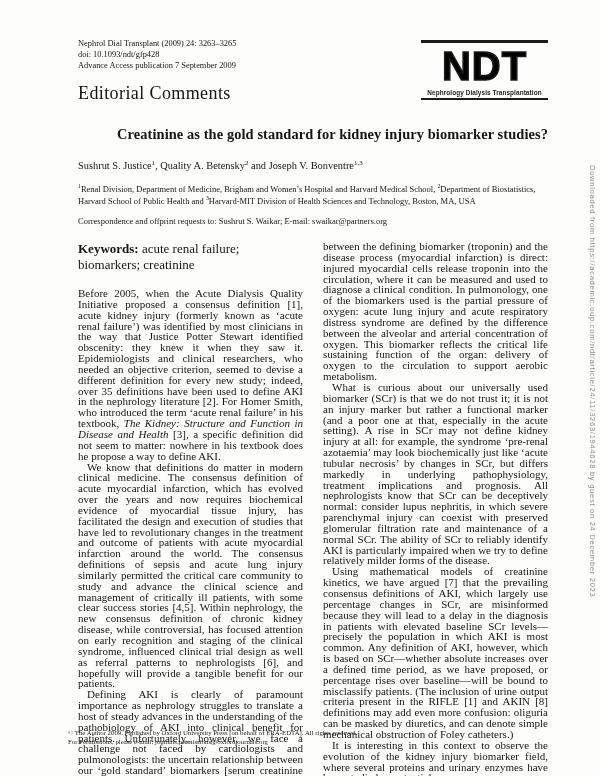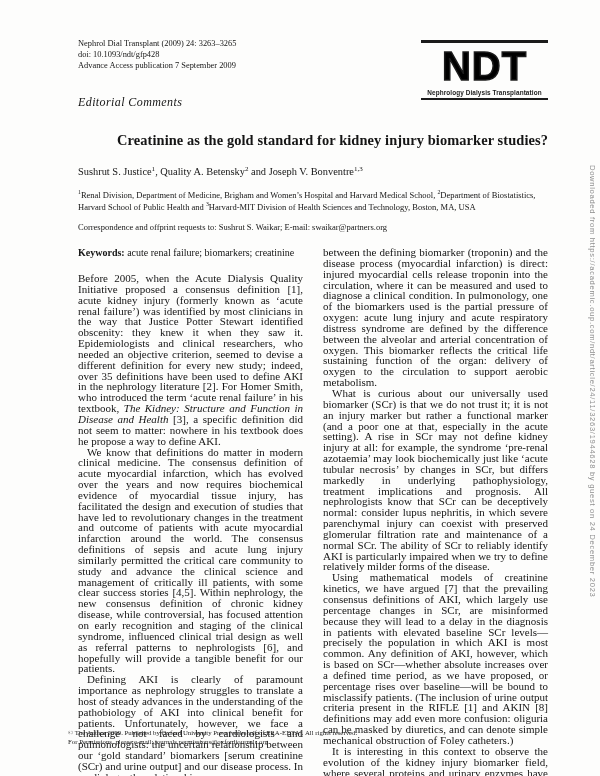--- a/index.html
+++ b/index.html
@@ -16,23 +16,22 @@
     background: #fdfdfc;
     overflow: hidden;
   }
   .content {
     position: absolute;
     left: 78px; right: 52px; top: 38px;
   }
   
   .cite-block { font-size: 8.4px; line-height: 11px; }
   .section-label {
-    margin-top: 24px;
-    font-style: italic;
-    font-size: 12px;
+    margin-top: 12px;
+    font-size: 18px;
     letter-spacing: 0.4px;
   }
   .logo {
     position: absolute;
     top: 2px; right: 0px;
     width: 127px;
   }
   .logo .bar-top { height: 3px; background: #1b1b1b; }
   .logo .acronym {
     font-family: "Liberation Sans", sans-serif;
@@ -68,21 +67,21 @@
   .affiliations { margin-top: 13px; font-size: 8.5px; line-height: 11.5px; }
   .correspondence { margin-top: 9px; font-size: 8.5px; }
   sup { font-size: 0.68em; vertical-align: super; line-height: 0; }
   
   .columns {
     display: flex;
     gap: 20px;
     margin-top: 15px;
   }
   .col { flex: 1 1 0; min-width: 0; }
-  .keywords { font-size: 10px; margin-bottom: 15px; }
+  .keywords { font-size: 13px; margin-bottom: 15px; }
   .body-p {
     font-size: 11px;
     line-height: 10.85px;
     text-align: justify;
   }
   .body-p.indent { text-indent: 9px; }
   
   .footer {
     position: absolute;
     left: 68px; bottom: 30px;

